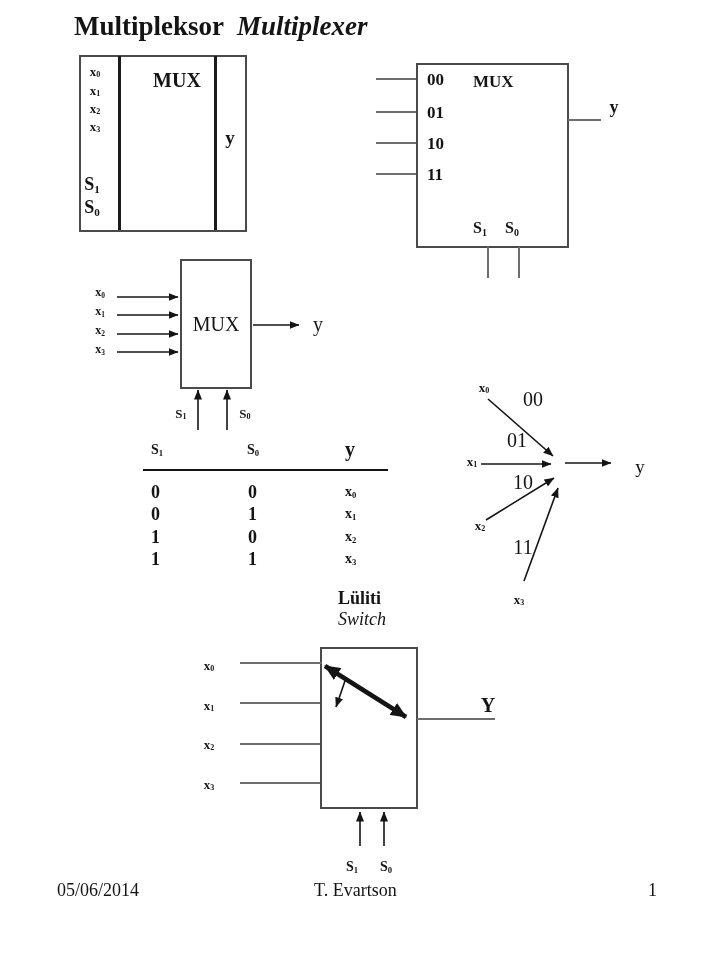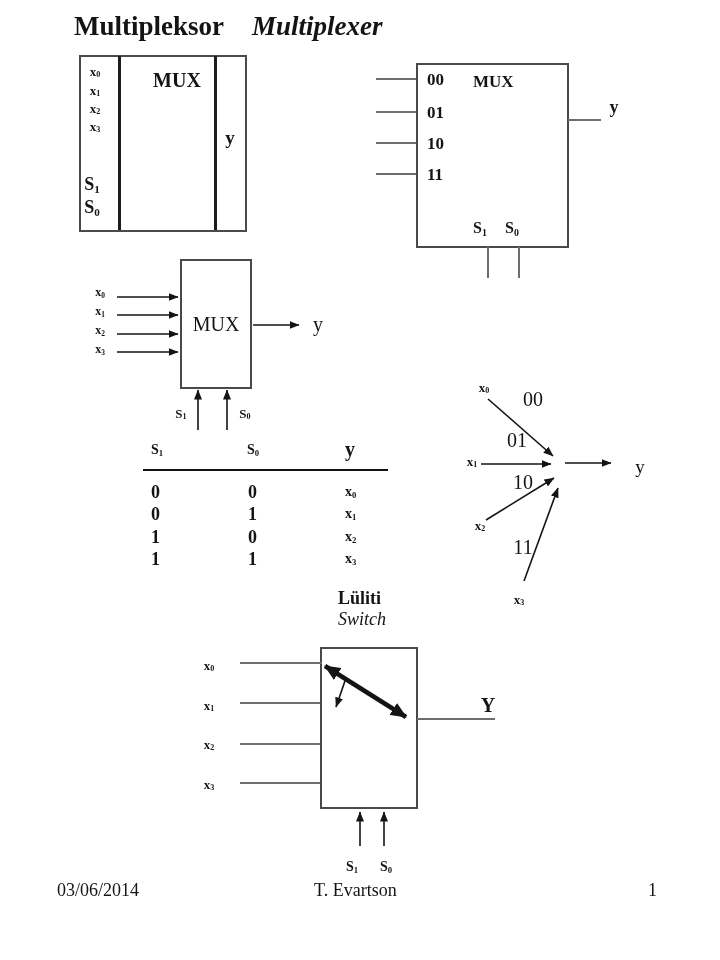--- a/index.html
+++ b/index.html
@@ -87,21 +87,21 @@
     <line class="wire" x1="417" y1="719" x2="495" y2="719"></line>
     <line class="thick" marker-start="url(#ahb)" marker-end="url(#ahb)" x1="325" y1="666" x2="406" y2="717"></line>
     <line class="arrow" marker-end="url(#ah)" x1="346" y1="678" x2="336" y2="707"></line>
     <g>
       <line class="arrow" marker-end="url(#ah)" x1="360" y1="846" x2="360" y2="812"></line>
       <line class="arrow" marker-end="url(#ah)" x1="384" y1="846" x2="384" y2="812"></line>
     </g>
   </svg>
 
   <div class="lbl f27 b" style="left:74px;top:13px;">
-    <span>Multipleksor</span><span class="i" style="margin-left:28px;font-family:Liberation Serif, serif;">Multiplexer</span>
+    <span>Multipleksor</span><span class="i" style="margin-left:13px;font-family:Liberation Serif, serif;">Multiplexer</span>
   </div>
 
   <span class="lbl f13 b ctr" style="left:95px;top:72px;"><span>x</span><span class="sub">0</span></span>
   <span class="lbl f13 b ctr" style="left:95px;top:91px;"><span>x</span><span class="sub">1</span></span>
   <span class="lbl f13 b ctr" style="left:95px;top:109px;"><span>x</span><span class="sub">2</span></span>
   <span class="lbl f13 b ctr" style="left:95px;top:127px;"><span>x</span><span class="sub">3</span></span>
   <span class="lbl f18 b ctr" style="left:92px;top:185px;"><span>S</span><span class="sub">1</span></span>
   <span class="lbl f18 b ctr" style="left:92px;top:208px;"><span>S</span><span class="sub">0</span></span>
   <span class="lbl f20 b ctr" style="left:177px;top:80px;">MUX</span>
   <span class="lbl f19 b ctr" style="left:230px;top:137px;">y</span>
@@ -158,17 +158,17 @@
   <span class="lbl f18 i" style="left:338px;top:610px;">Switch</span>
 
   <span class="lbl f13 b ctr" style="left:209px;top:666px;"><span>x</span><span class="sub">0</span></span>
   <span class="lbl f13 b ctr" style="left:209px;top:706px;"><span>x</span><span class="sub">1</span></span>
   <span class="lbl f13 b ctr" style="left:209px;top:745px;"><span>x</span><span class="sub">2</span></span>
   <span class="lbl f13 b ctr" style="left:209px;top:785px;"><span>x</span><span class="sub">3</span></span>
   <span class="lbl f20 b ctr" style="left:488px;top:705px;">Y</span>
   <span class="lbl f14 b ctr" style="left:352px;top:867px;"><span>S</span><span class="sub">1</span></span>
   <span class="lbl f14 b ctr" style="left:386px;top:867px;"><span>S</span><span class="sub">0</span></span>
 
-  <span class="lbl f18" style="left:57px;top:881px;">03/06/2014</span>
+  <span class="lbl f18" style="left:57px;top:881px;">05/06/2014</span>
   <span class="lbl f18" style="left:314px;top:881px;">T. Evartson</span>
   <span class="lbl f18" style="left:648px;top:881px;">1</span>
 
 </div>
 
 </body></html>

